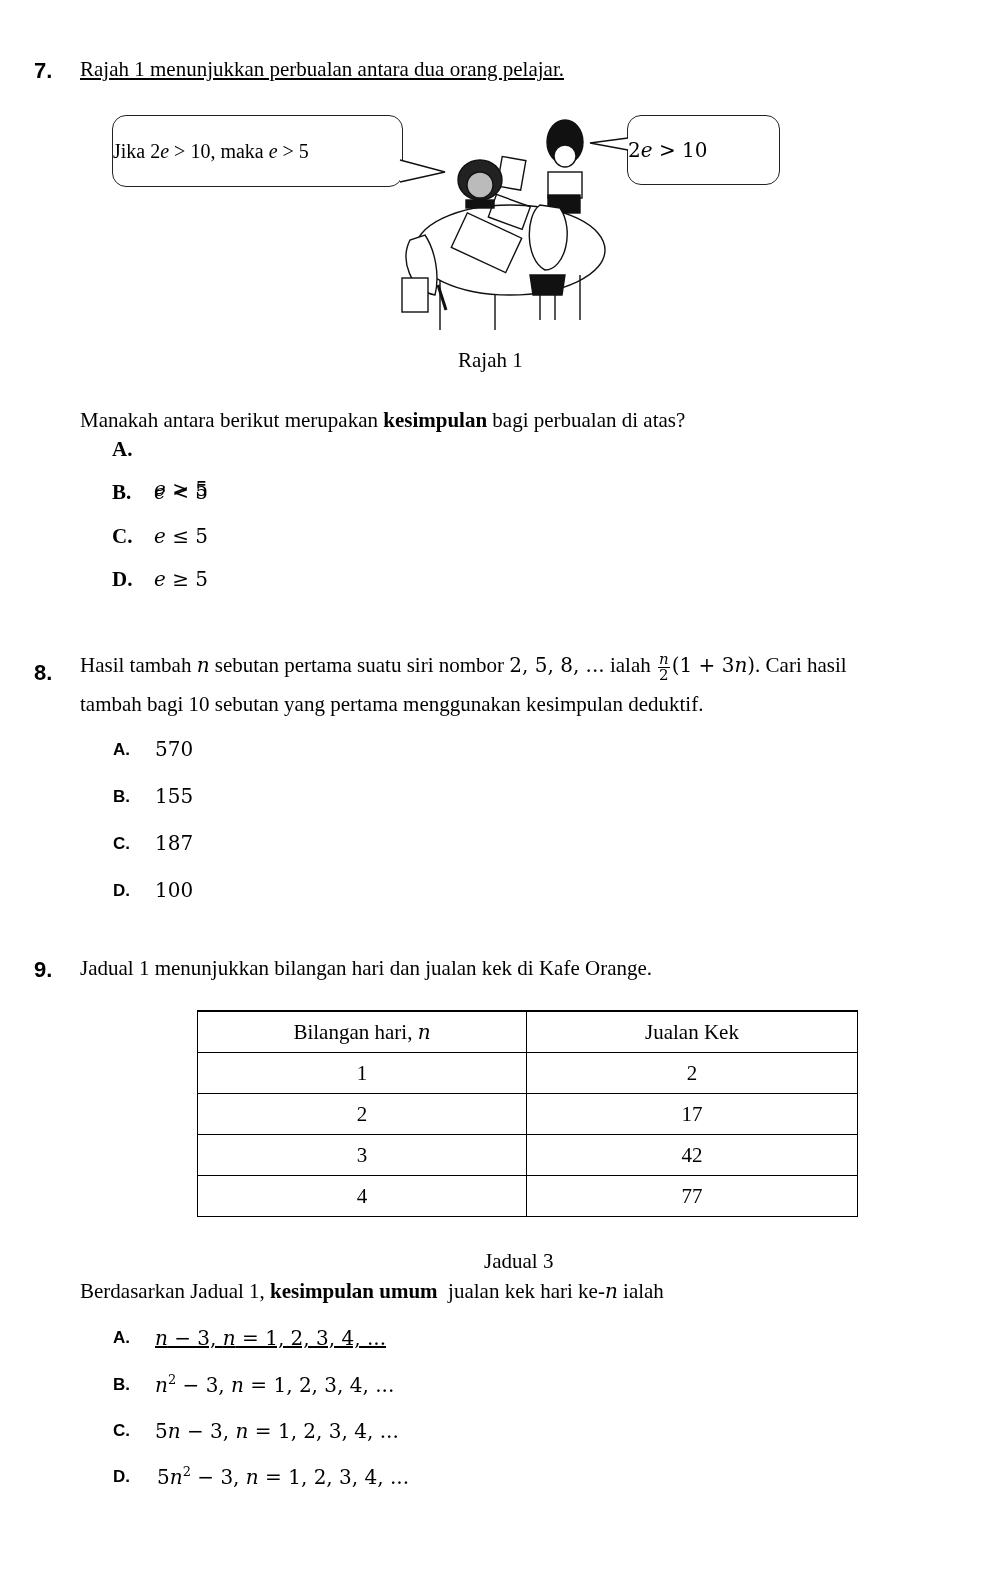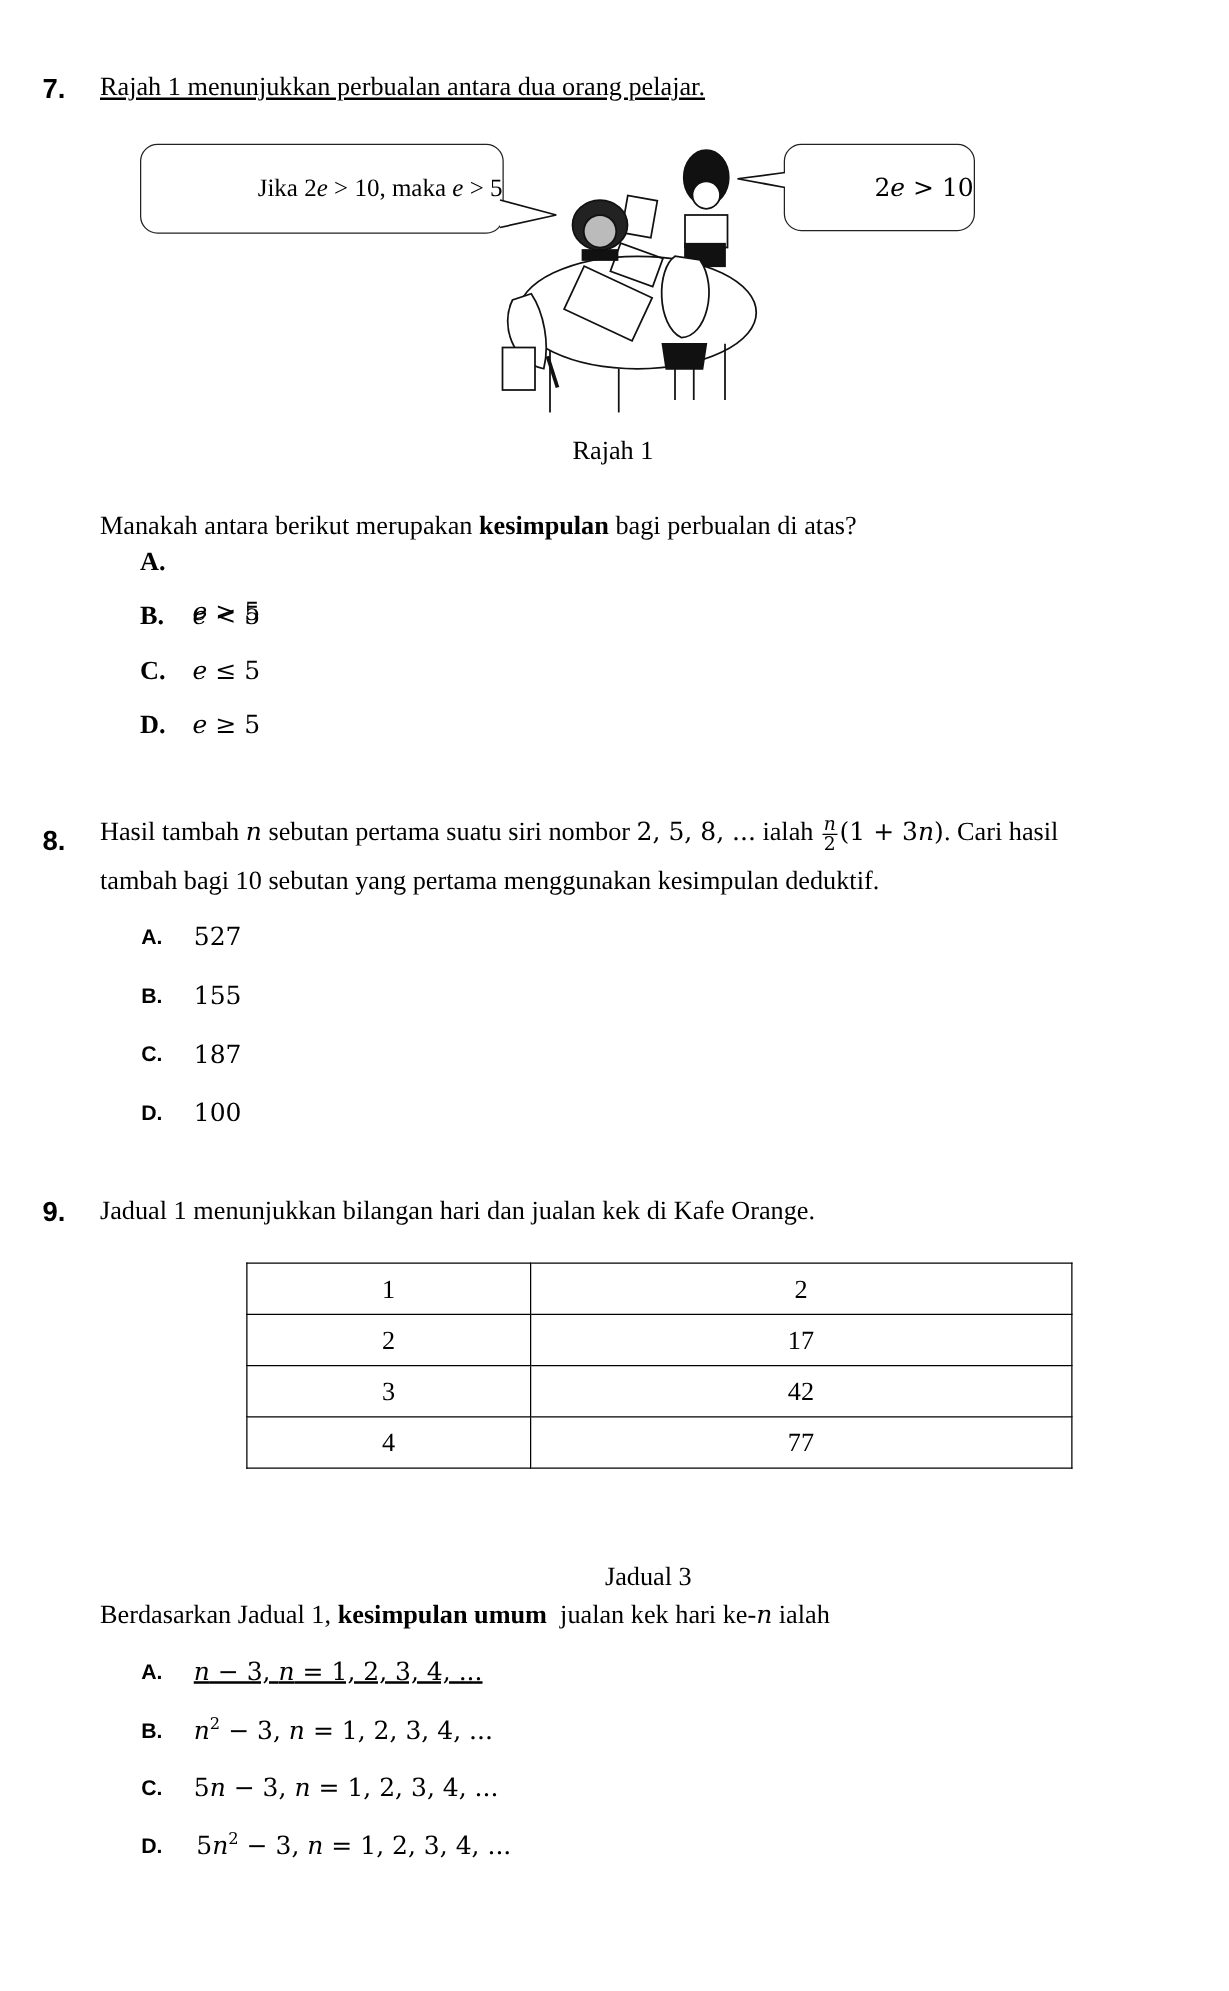--- a/index.html
+++ b/index.html
@@ -7,21 +7,21 @@
          font-family: "Liberation Serif", serif; color: #000; }
   .abs { position: absolute; }
   .qnum { font-family: "Liberation Sans", sans-serif; font-weight: bold; font-size: 22px; }
   .txt { font-size: 21px; white-space: nowrap; }
   .math { font-family: "DejaVu Serif", serif; font-size: 20px; white-space: nowrap; }
   .mi { font-style: italic; }
   .optlbl-serif { font-family: "Liberation Serif", serif; font-weight: bold; font-size: 21px; }
   .optlbl-sans { font-family: "Liberation Sans", sans-serif; font-weight: bold; font-size: 17px; }
   .bold { font-weight: bold; }
   .bubble { position: absolute; border: 1.3px solid #222; border-radius: 14px; background: #fff;
-            display: flex; align-items: center; justify-content: flex-end; }
+            display: flex; align-items: center; justify-content: flex-start; }
   table.data { position: absolute; left: 197px; top: 1010px; width: 661px; border-collapse: collapse; }
   table.data td, table.data th { border: 1.3px solid #000; height: 40px; text-align: center;
             font-weight: normal; font-size: 21px; padding: 0; }
   table.data tr:first-child th { border-top-width: 2px; }
   .frac { display: inline-block; vertical-align: middle; text-align: center; line-height: 1; font-size: 15px; margin: 0 2px; }
   .frac span { display: block; }
   sup { font-size: 13px; }
 </style>
 </head>
 <body>
@@ -101,21 +101,21 @@
 <div>
   <span class="abs qnum" style="left:34px; top:660px;">8.</span>
   <div class="abs txt" style="left:80px; top:652px;">
     <span>Hasil tambah </span><span class="math mi">n</span><span> sebutan pertama suatu siri nombor </span><span class="math">2,  5,  8, ...</span><span> ialah </span><span class="frac math"><span class="mi" style="border-bottom:1px solid #000; padding:0 1px;">n</span><span>2</span></span><span class="math">(1 + 3</span><span class="math mi">n</span><span class="math">)</span><span>. Cari hasil</span>
   </div>
   <span class="abs txt" style="left:80px; top:692px;">tambah bagi 10 sebutan yang pertama menggunakan kesimpulan deduktif.</span>
 
   <div>
     <div class="abs" style="left:113px; top:740px;">
       <span class="optlbl-sans">A.</span>
-      <span class="math" style="position:absolute; left:42px; top:-3px;">527</span>
+      <span class="math" style="position:absolute; left:42px; top:-3px;">570</span>
     </div>
     <div class="abs" style="left:113px; top:787px;">
       <span class="optlbl-sans">B.</span>
       <span class="math" style="position:absolute; left:42px; top:-3px;">155</span>
     </div>
     <div class="abs" style="left:113px; top:834px;">
       <span class="optlbl-sans">C.</span>
       <span class="math" style="position:absolute; left:42px; top:-3px;">187</span>
     </div>
     <div class="abs" style="left:113px; top:881px;">
@@ -124,20 +124,24 @@
     </div>
   </div>
 </div>
 
 <div>
   <span class="abs qnum" style="left:34px; top:957px;">9.</span>
   <span class="abs txt" style="left:80px; top:956px;">Jadual 1 menunjukkan bilangan hari dan jualan kek di Kafe Orange.</span>
 
   <table class="data">
     <tbody>
+        <tr>
+      <th style="width:328px;"><span>Bilangan hari, </span><span class="math mi">n</span></th>
+      <th>Jualan Kek</th>
+    </tr>
     <tr>
       <td>1</td>
       <td>2</td>
     </tr>
     <tr>
       <td>2</td>
       <td>17</td>
     </tr>
     <tr>
       <td>3</td>

